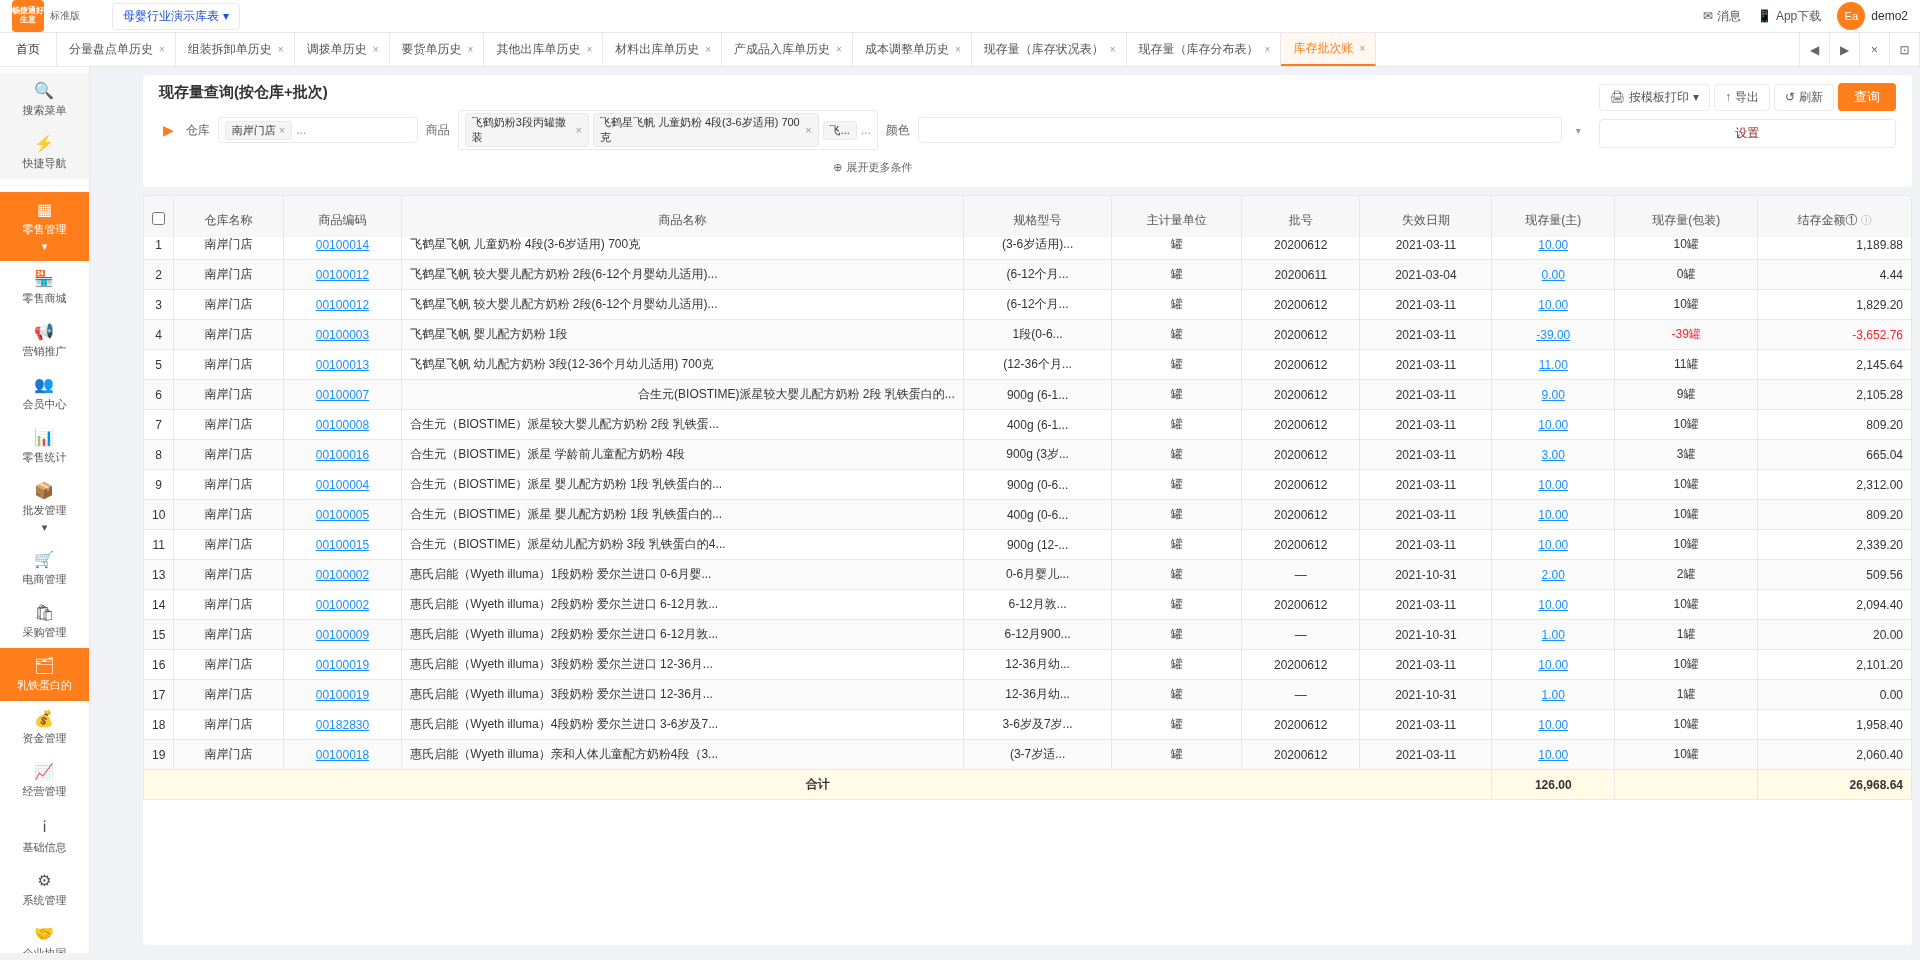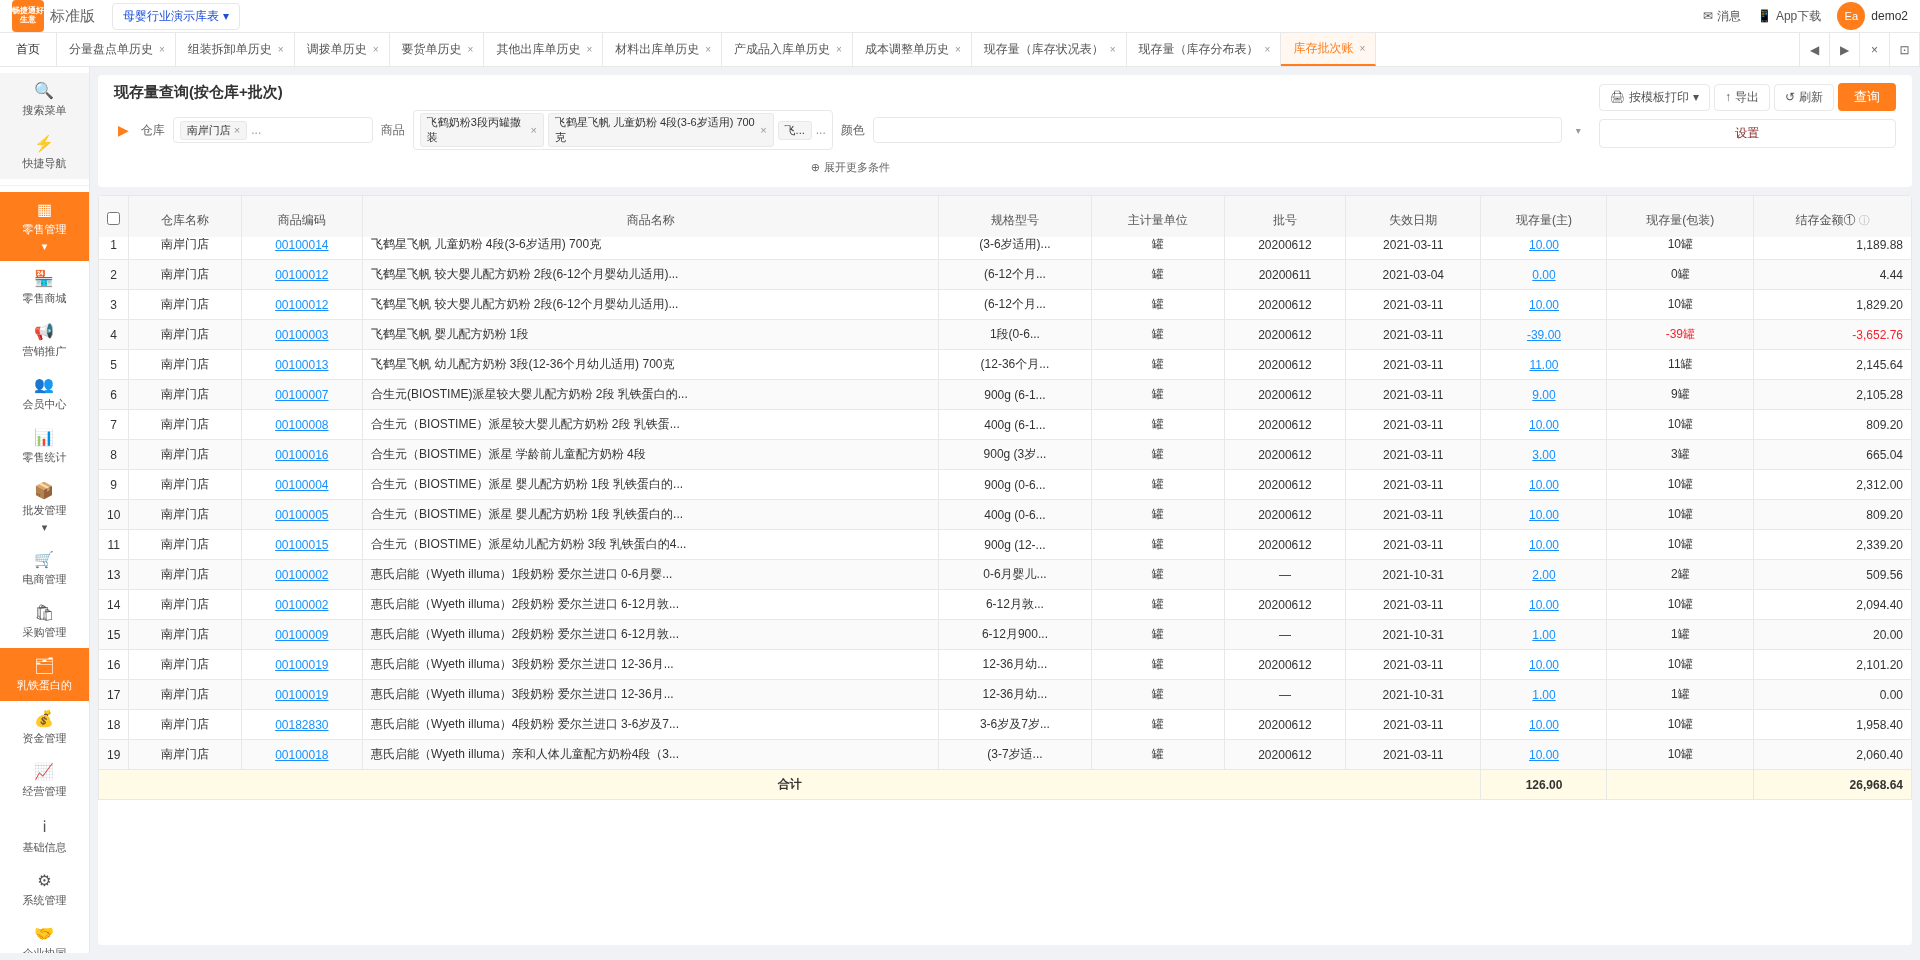--- a/index.html
+++ b/index.html
@@ -2,21 +2,21 @@
 <html><head>
   <meta charset="utf-8">
   <style>
     * { box-sizing: border-box; margin: 0; padding: 0; }
     body { font-family: 'Microsoft YaHei', Arial, sans-serif; font-size: 12px; background: #f0f2f5; color: #333; overflow: hidden; }
 
     
     .top-bar { height: 28px; background: #fff; display: flex; align-items: center; padding: 16px 12px; border-bottom: 1px solid #e8e8e8; }
     .logo-area { display: flex; align-items: center; gap: 6px; width: 90px; }
     .logo-icon { width: 32px; height: 32px; background: #ff7d1a; border-radius: 4px; display: flex; align-items: center; justify-content: center; color: white; font-size: 10px; font-weight: bold; }
-    .logo-text { font-size: 15px; color: #666; line-height: 1.2; }
+    .logo-text { font-size: 10px; color: #666; line-height: 1.2; }
     .workspace-selector { display: flex; align-items: center; gap: 4px; padding: 4px 10px; border: 1px solid #e8e8e8; border-radius: 4px; cursor: pointer; color: #1d4ed8; font-size: 12px; margin-left: 10px; }
     .top-bar-right { margin-left: auto; display: flex; align-items: center; gap: 16px; }
     .top-bar-btn { display: flex; align-items: center; gap: 4px; color: #555; font-size: 12px; cursor: pointer; }
     .avatar { width: 28px; height: 28px; border-radius: 50%; background: #ff7d1a; display: flex; align-items: center; justify-content: center; color: white; font-size: 11px; }
 
     
     .tab-bar { height: 34px; background: #fff; display: flex; align-items: stretch; border-bottom: 1px solid #e8e8e8; overflow: hidden; }
     .tab-home { padding: 0 16px; display: flex; align-items: center; color: #333; font-size: 12px; cursor: pointer; border-right: 1px solid #e8e8e8; white-space: nowrap; }
     .tab-item { padding: 0 10px 0 12px; display: flex; align-items: center; gap: 4px; color: #555; font-size: 12px; cursor: pointer; border-right: 1px solid #e8e8e8; white-space: nowrap; }
     .tab-item.active { background: #fff7f0; color: #ff7d1a; border-bottom: 2px solid #ff7d1a; }
@@ -30,21 +30,21 @@
     
     .sidebar { width: 90px; background: #fff; border-right: 1px solid #e8e8e8; display: flex; flex-direction: column; overflow-y: auto; }
     .sidebar-section { padding: 6px 0; border-bottom: 1px solid #f0f0f0; }
     .sidebar-item { display: flex; flex-direction: column; align-items: center; padding: 8px 4px; cursor: pointer; color: #555; font-size: 11px; gap: 3px; }
     .sidebar-item.active { background: #ff7d1a; color: white; }
     .sidebar-icon { font-size: 16px; }
     .sidebar-search { background: #f5f5f5; display: flex; flex-direction: column; align-items: center; padding: 8px 4px; cursor: pointer; color: #555; font-size: 11px; gap: 3px; }
     .sidebar-nav { background: #f5f5f5; display: flex; flex-direction: column; align-items: center; padding: 8px 4px; cursor: pointer; color: #555; font-size: 11px; gap: 3px; }
 
     
-    .content { flex: 1; display: flex; flex-direction: column; overflow: hidden; background: #f0f2f5; }
+    .content { flex: 1; display: flex; flex-direction: column; overflow: hidden; background: #f0f2f5; padding-left: 45px; }
 
     
     .page-header { background: #fff; padding: 8px 16px; margin: 8px 8px 0; border-radius: 4px; }
     .page-title { font-size: 15px; font-weight: bold; color: #333; margin-bottom: 8px; }
     .filter-row { display: flex; align-items: center; gap: 8px; flex-wrap: wrap; margin-bottom: 6px; }
     .filter-label { color: #666; font-size: 12px; white-space: nowrap; }
     .filter-tag-area { display: flex; align-items: center; gap: 4px; flex: 1; border: 1px solid #e8e8e8; border-radius: 4px; padding: 2px 6px; min-height: 26px; }
     .filter-tag { background: #f5f5f5; border: 1px solid #e8e8e8; border-radius: 3px; padding: 1px 6px; font-size: 11px; color: #333; display: flex; align-items: center; gap: 3px; }
     .filter-more { color: #999; font-size: 12px; cursor: pointer; }
     .filter-dropdown { color: #999; font-size: 10px; cursor: pointer; padding: 2px 6px; }
@@ -410,21 +410,21 @@
     <td>20200612</td>
     <td>2021-03-11</td>
     <td><span class="text-blue">11.00</span></td>
     <td>11罐</td>
     <td style="text-align:right;">2,145.64</td>
   </tr>
               <tr>
     <td>6</td>
     <td>南岸门店</td>
     <td class="text-blue">00100007</td>
-    <td style="text-align:left;">合生元(BIOSTIME)派星较大婴儿配方奶粉 2段 乳铁蛋白的...</td>
+    <td style="text-align:right;">合生元(BIOSTIME)派星较大婴儿配方奶粉 2段 乳铁蛋白的...</td>
     <td>900g (6-1...</td>
     <td>罐</td>
     <td>20200612</td>
     <td>2021-03-11</td>
     <td><span class="text-blue">9.00</span></td>
     <td>9罐</td>
     <td style="text-align:right;">2,105.28</td>
   </tr>
               <tr>
     <td>7</td>

